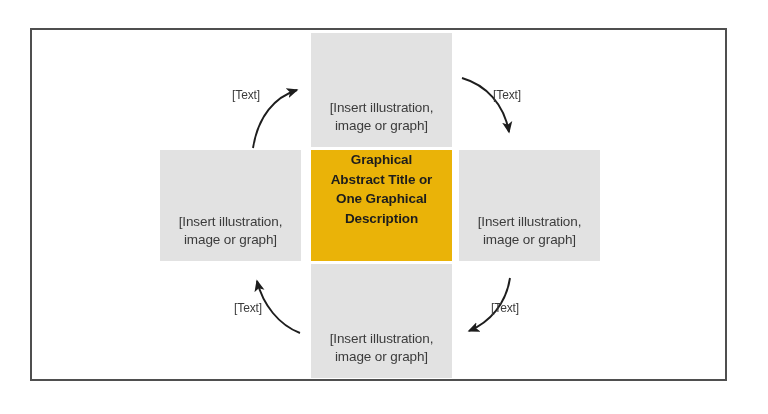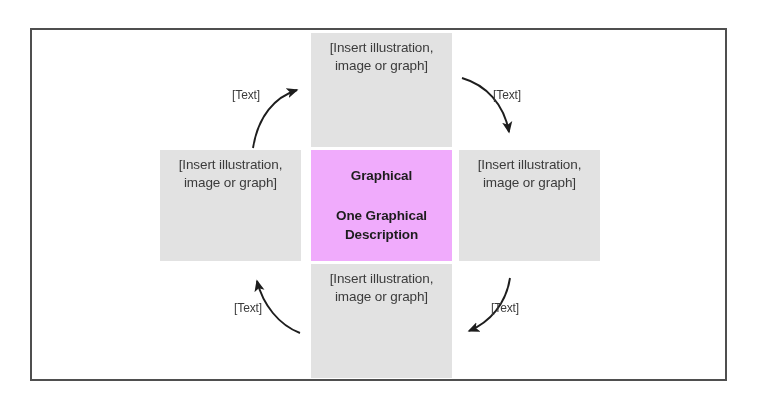--- a/index.html
+++ b/index.html
@@ -29,46 +29,45 @@
     box-sizing: border-box;
     border: 2px solid #4f4f4f;
     background: #ffffff;
   }
   
   .ph-box {
     position: absolute;
     box-sizing: border-box;
     background: #e2e2e2;
     display: flex;
-    align-items: flex-start;
+    align-items: flex-end;
     justify-content: center;
     text-align: center;
     color: #3b3b3b;
     font-size: 13.5px;
     line-height: 1.32;
     letter-spacing: -0.1px;
-    padding: 6px 6px;
+    padding: 12px 6px;
   }
   #box-top    { left: 311px; top: 33px;  width: 141px; height: 114px; }
   #box-left   { left: 160px; top: 150px; width: 141px; height: 111px; }
   #box-right  { left: 459px; top: 150px; width: 141px; height: 111px; }
   #box-bottom { left: 311px; top: 264px; width: 141px; height: 114px; }
 
   
   #center-title {
     position: absolute;
     left: 311px;
     top: 150px;
     width: 141px;
     height: 111px;
     display: flex;
-    align-items: center;
     justify-content: center;
     text-align: center;
-    background: #f0abfc;
+    background: #eab308;
     color: #1d1d1d;
     font-size: 13.5px;
     font-weight: bold;
     line-height: 1.45;
     letter-spacing: -0.1px;
     padding: 0 4px;
     box-sizing: border-box;
   }
 
   
@@ -149,21 +148,21 @@
   <div class="ph-box" id="box-left">
     <span>
       <span>[Insert illustration,</span><br>
       <span>image or graph]</span>
     </span>
   </div>
 
   <div id="center-title">
     <span>
       <span>Graphical</span><br>
-      <br>
+      <span>Abstract Title or</span><br>
       <span>One Graphical</span><br>
       <span>Description</span>
     </span>
   </div>
 
   <div class="conn-label" id="label-tl">[Text]</div>
   <div class="conn-label" id="label-tr">[Text]</div>
   <div class="conn-label" id="label-br">[Text]</div>
   <div class="conn-label" id="label-bl">[Text]</div>
 

